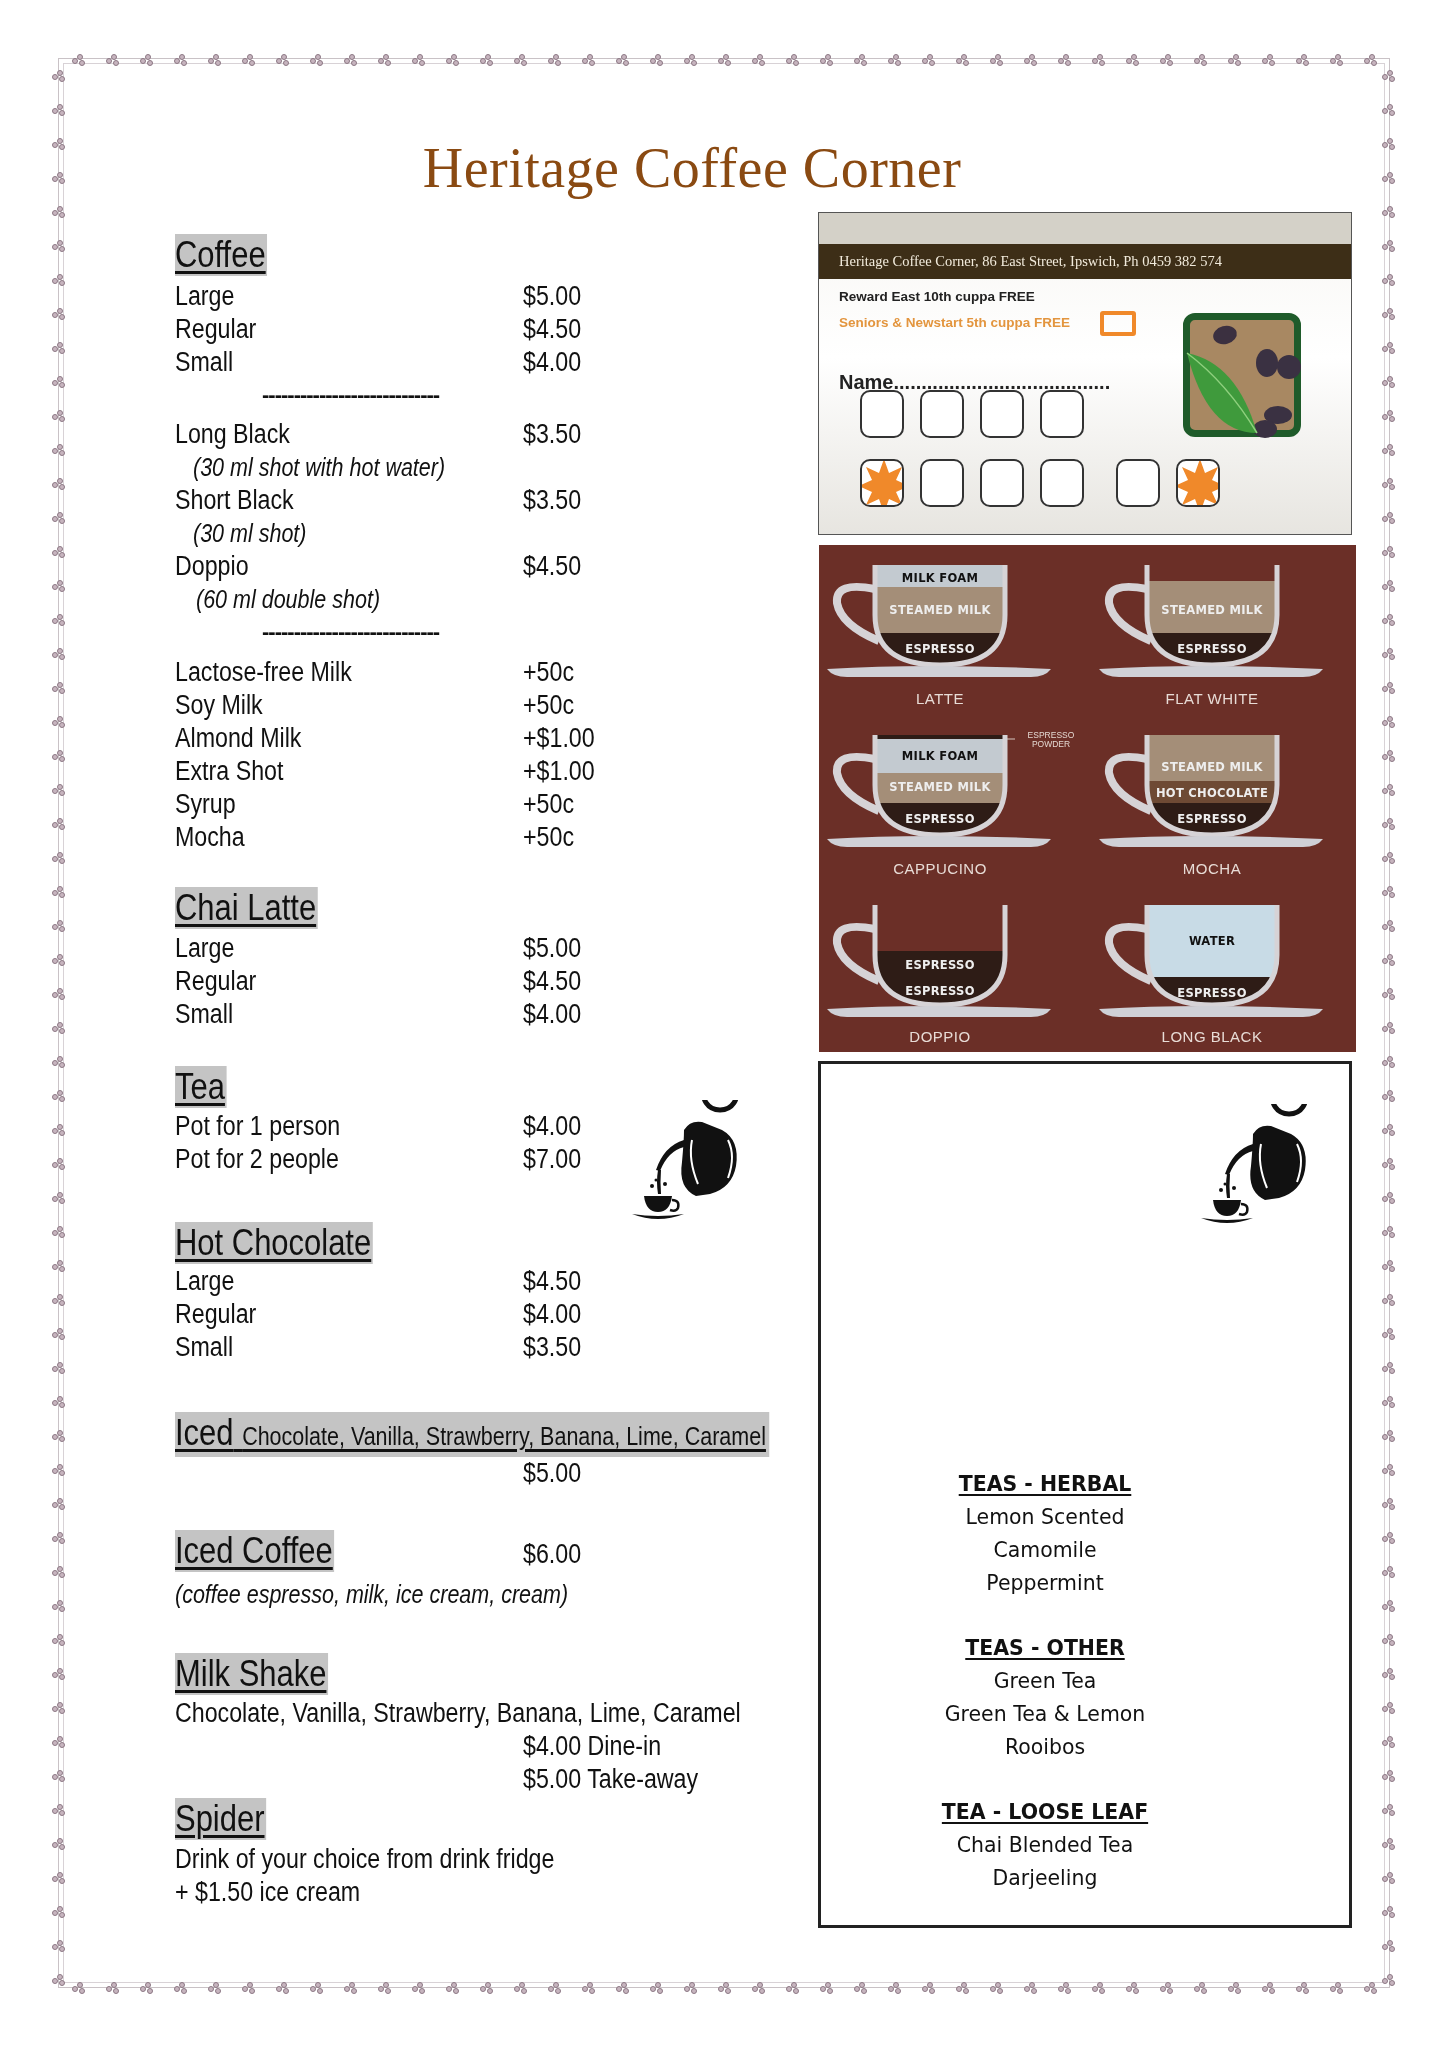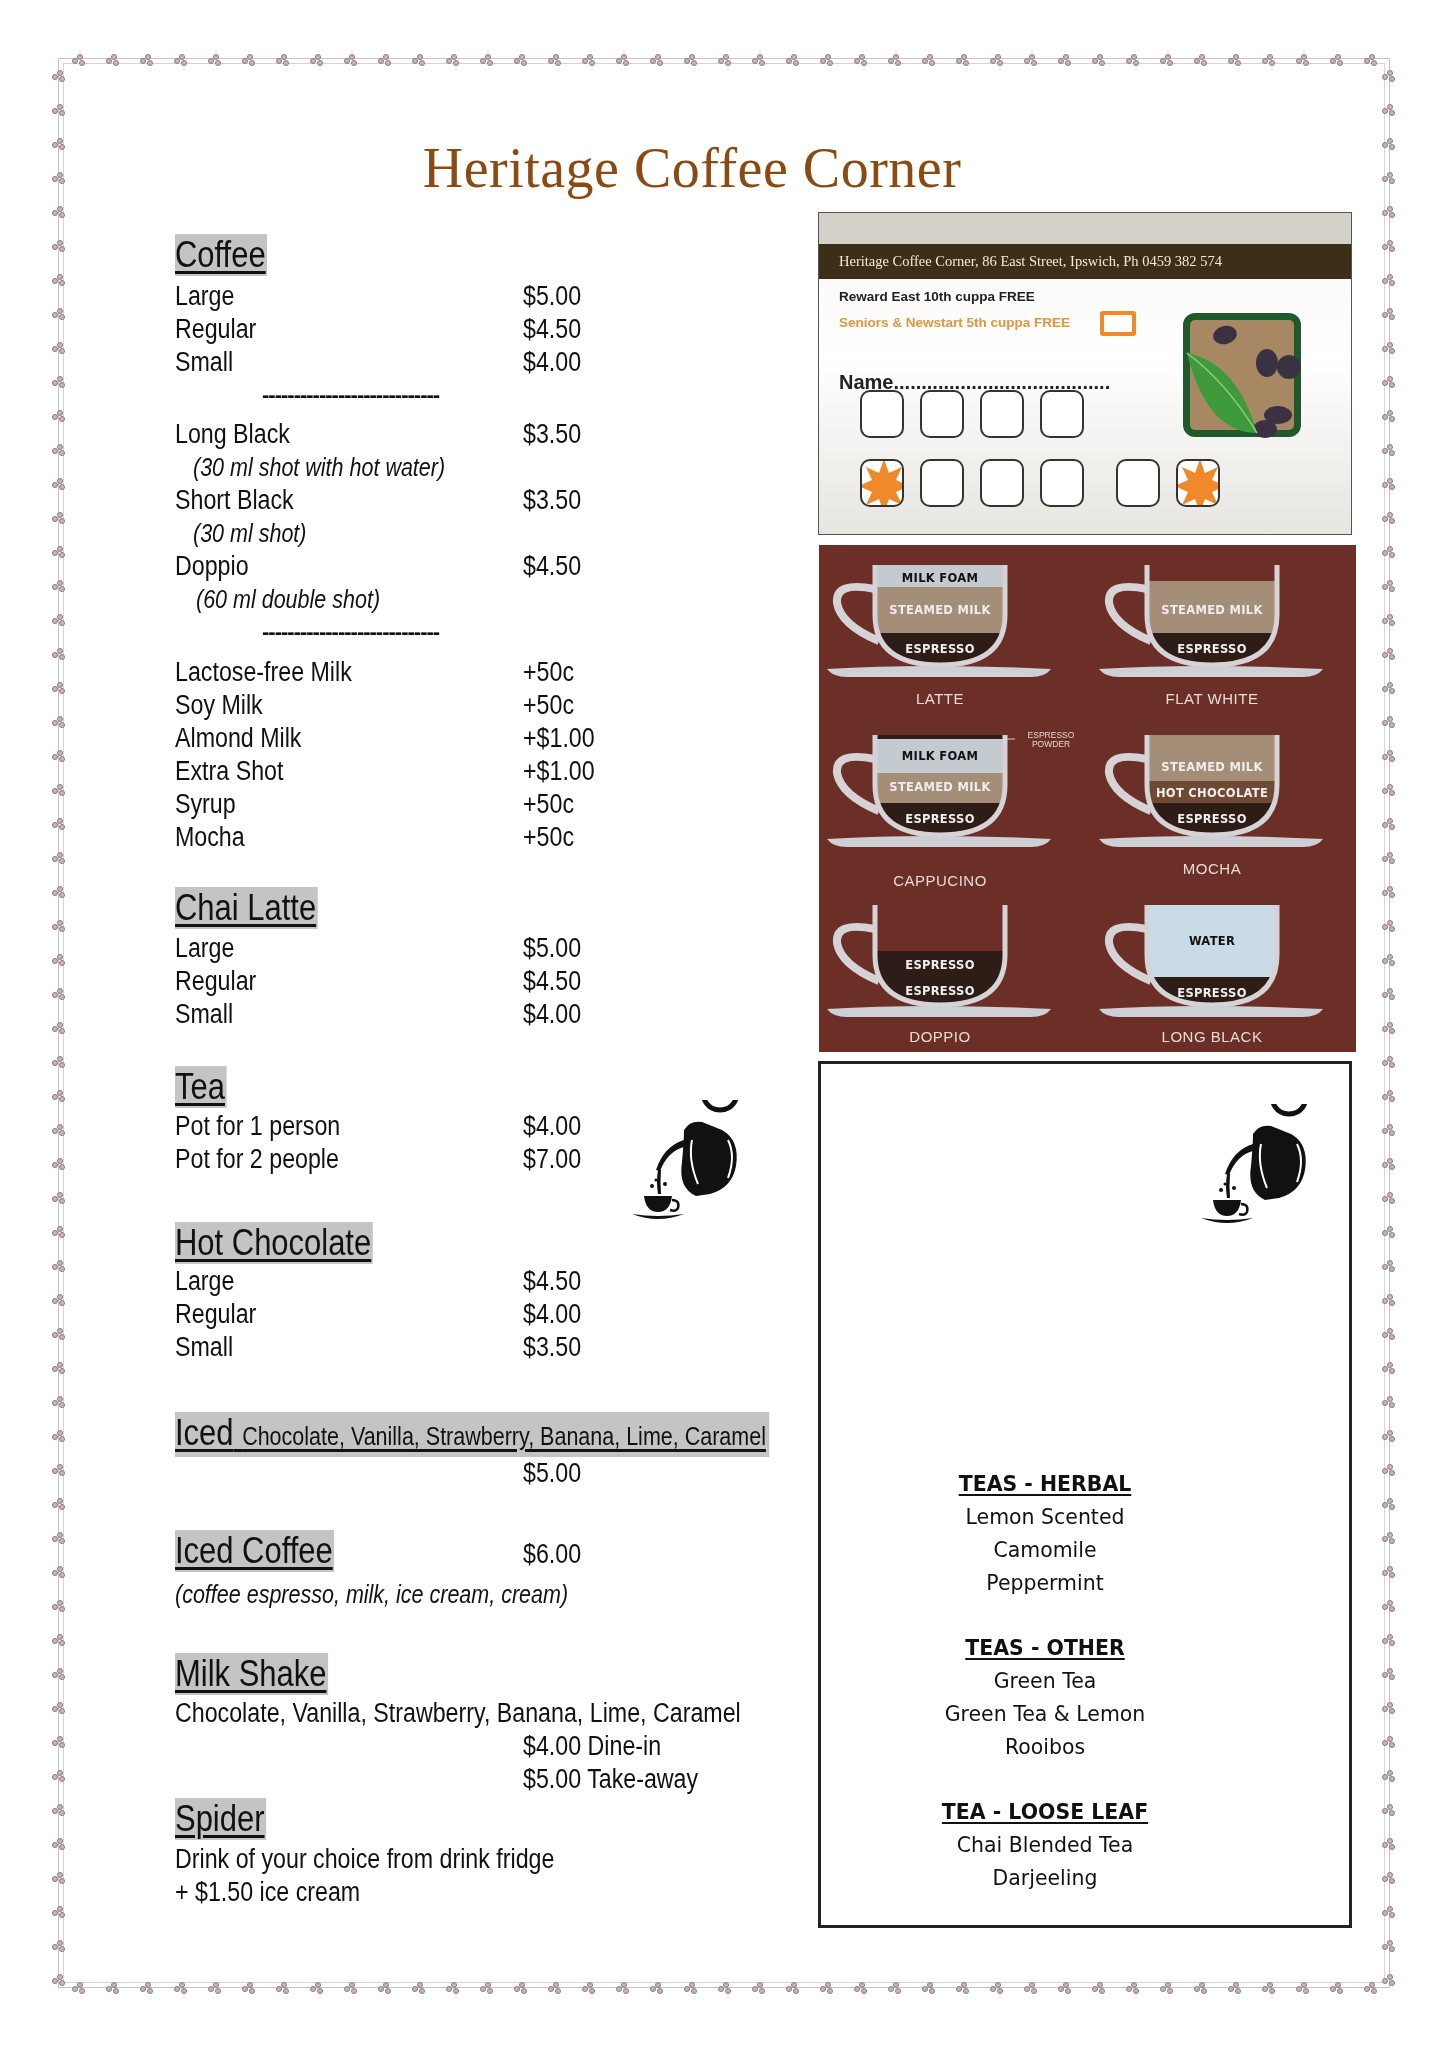--- a/index.html
+++ b/index.html
@@ -1239,21 +1239,21 @@
       </g>
       <path d="M56 20 v50 q0 50 65 50 q65 0 65 -50 v-50" fill="none" stroke="#d6d3d6" stroke-width="5"></path>
       <path d="M8 124 q100 -6 224 0 q-6 8 -20 8 h-184 q-14 0 -20 -8 z" fill="#cfd0d6"></path>
       <text x="121" y="60" text-anchor="middle" class="layer-txt" fill="#111">WATER</text>
       <text x="121" y="112" text-anchor="middle" class="layer-txt" fill="#eee">ESPRESSO</text>
     </g>
   </svg>
 
   <div class="cup-label" style="left:21px;top:145px">LATTE</div>
   <div class="cup-label" style="left:293px;top:145px">FLAT WHITE</div>
-  <div class="cup-label" style="left:21px;top:327px">CAPPUCINO</div>
+  <div class="cup-label" style="left:21px;top:315px">CAPPUCINO</div>
   <div class="cup-label" style="left:293px;top:315px">MOCHA</div>
   <div class="cup-label" style="left:21px;top:483px">DOPPIO</div>
   <div class="cup-label" style="left:293px;top:483px">LONG BLACK</div>
 
   <div class="abs" style="left:202px;top:186px;font-size:8.5px;color:#e4d7d0;line-height:9px;text-align:center;width:60px">
     <div>ESPRESSO</div>
     <div>POWDER</div>
   </div>
 </div>
 

